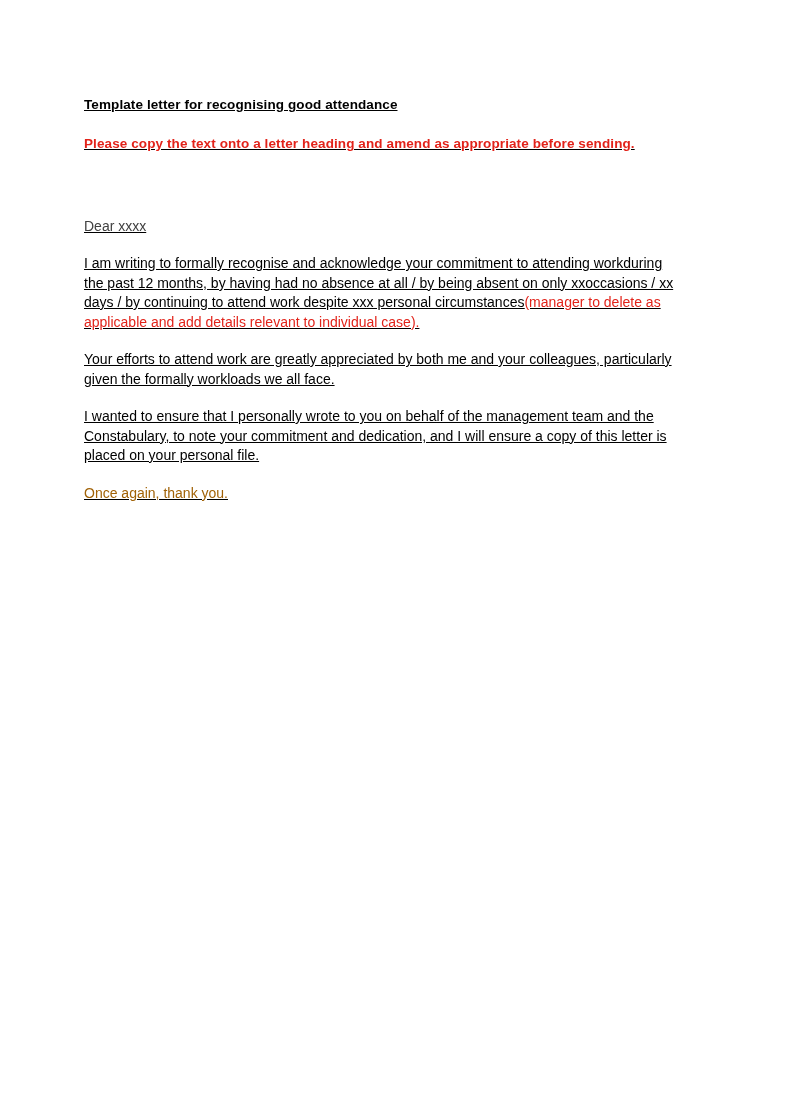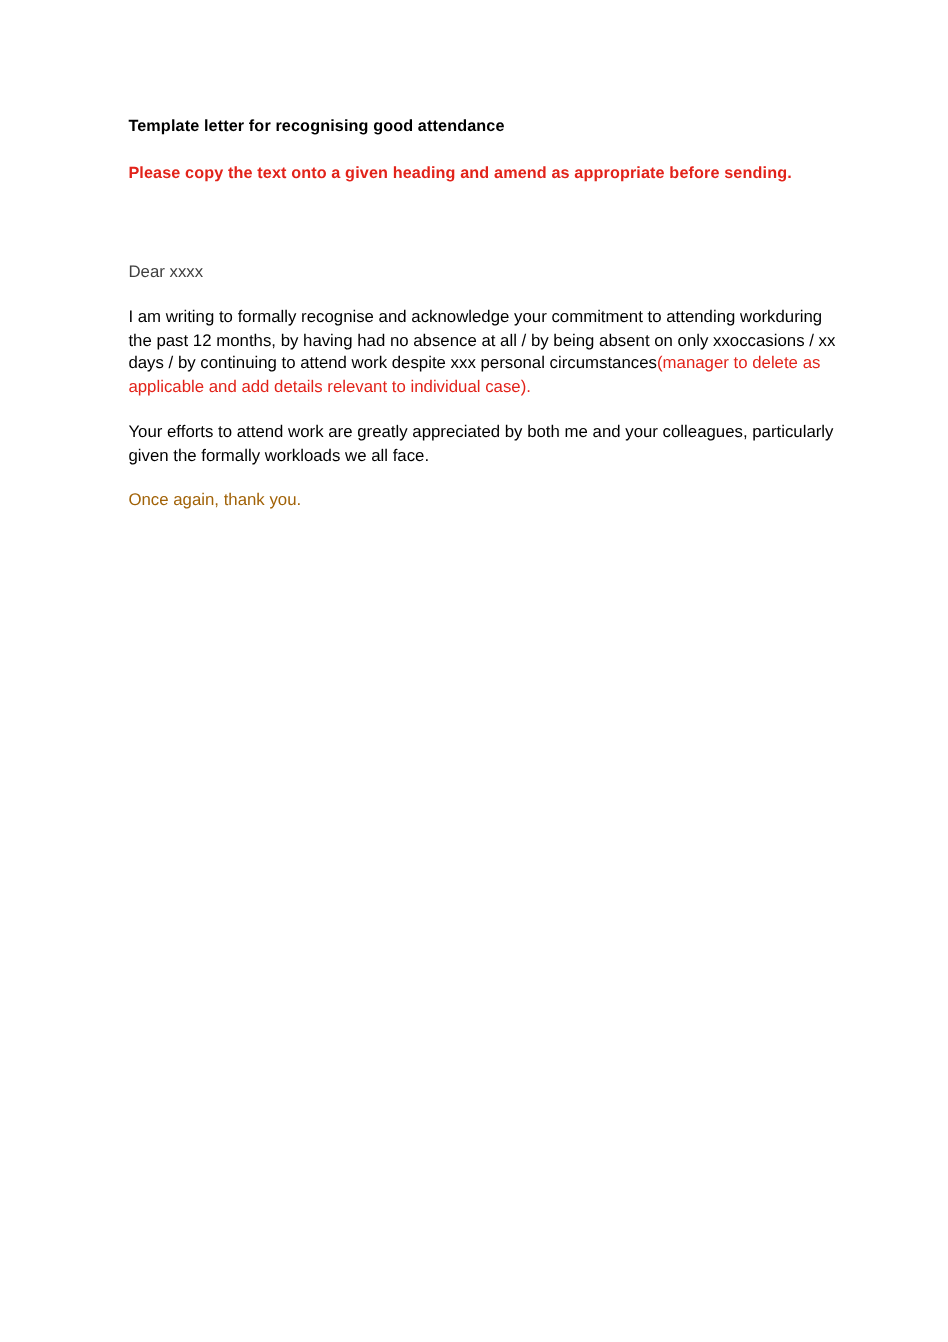--- a/index.html
+++ b/index.html
@@ -14,23 +14,24 @@
     height: 1118px;
     background: #ffffff;
     margin: 0 auto;
     overflow: hidden;
     font-family: "Liberation Sans", sans-serif;
     -webkit-font-smoothing: antialiased;
   }
 
   .content {
     position: absolute;
-    left: 107px;
+    left: 84px;
     top: 96px;
     width: 600px;
+    text-decoration: underline;
   }
 
   .doc-title {
     font-size: 13.5px;
     font-weight: bold;
     color: #000000;
     line-height: 17px;
     letter-spacing: 0.1px;
     margin: 0;
   }
@@ -75,26 +76,27 @@
   }
 </style>
 </head>
 <body>
 
 <div class="page">
   <div class="content">
 
     <h1 class="doc-title">Template letter for recognising good attendance</h1>
 
-    <p class="notice red">Please copy the text onto a given heading and amend as appropriate before sending.</p>
+    <p class="notice red">Please copy the text onto a letter heading and amend as appropriate before sending.</p>
 
     <p class="salutation">Dear xxxx</p>
 
     <p class="body-para"><span>I am writing to formally recognise and acknowledge your commitment to attending workduring the past 12 months, by having had no absence at all / by being absent on only xxoccasions / xx days / by continuing to attend work despite xxx personal circumstances</span><span class="red">(manager to delete as applicable and add details relevant to individual case).</span></p>
 
     <p class="body-para">Your efforts to attend work are greatly appreciated by both me and your colleagues, particularly given the formally workloads we all face.</p>
 
+    <p class="body-para">I wanted to ensure that I personally wrote to you on behalf of the management team and the Constabulary, to note your commitment and dedication, and I will ensure a copy of this letter is placed on your personal file.</p>
 
     <p class="closing">Once again, thank you.</p>
 
 
   </div>
 </div>
 
 </body></html>

